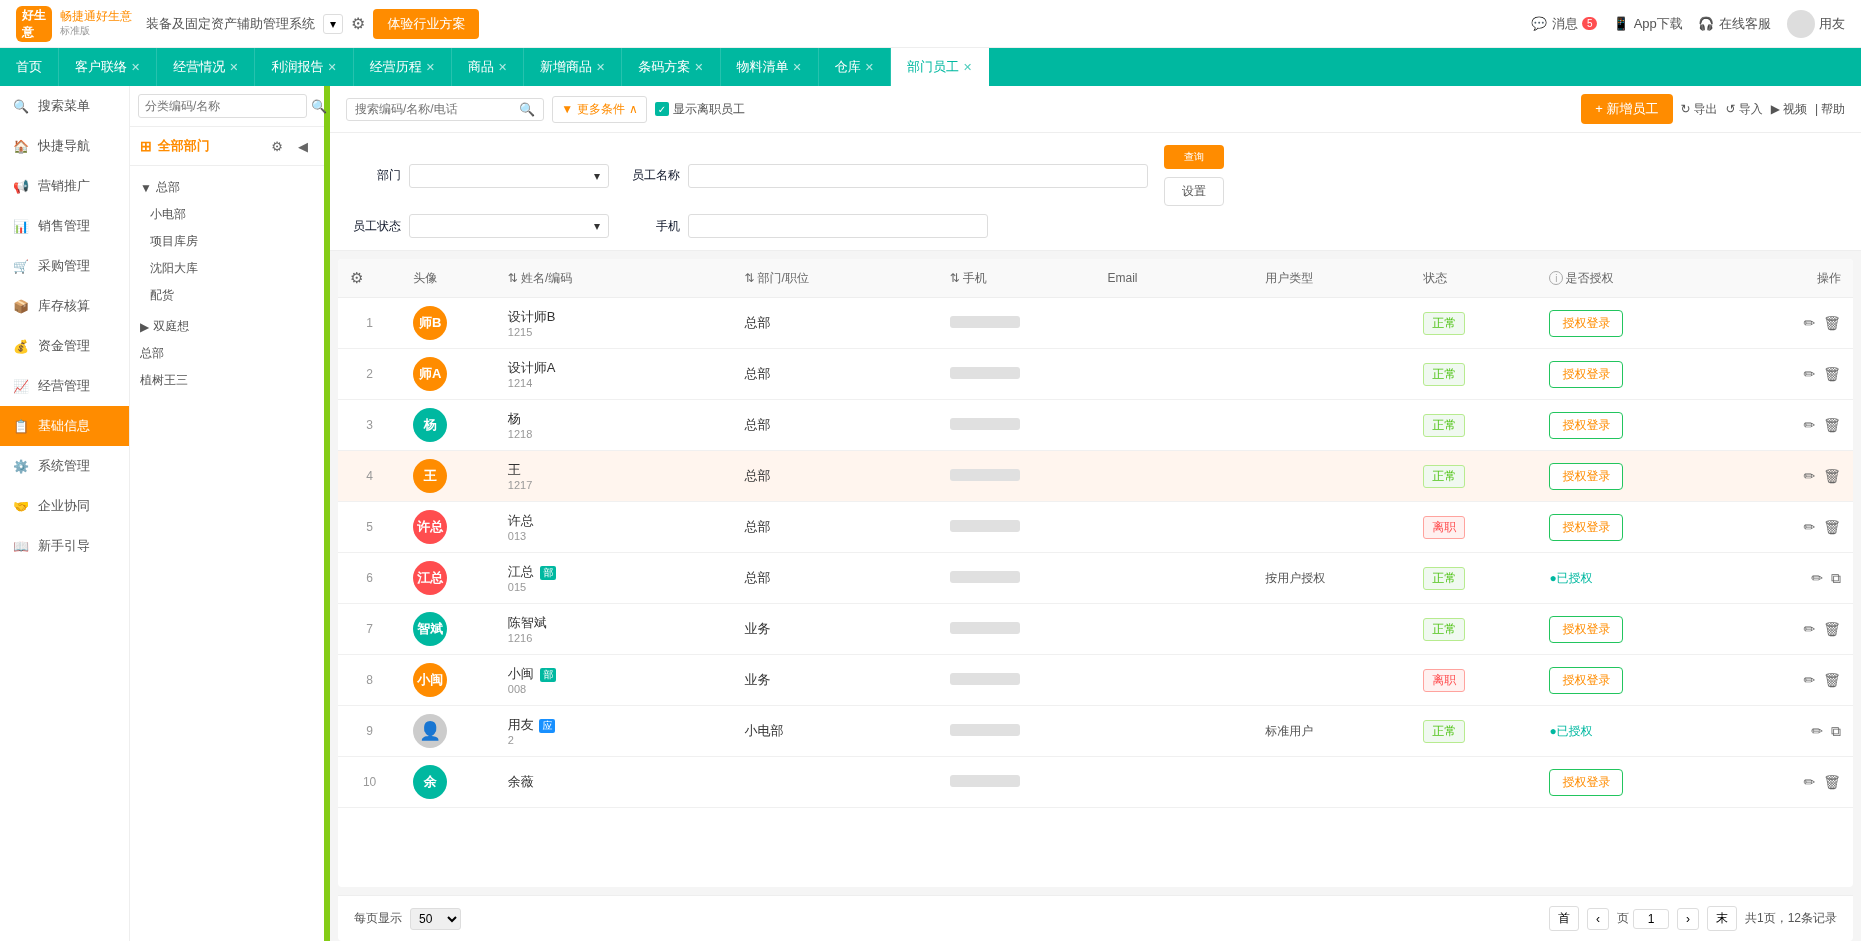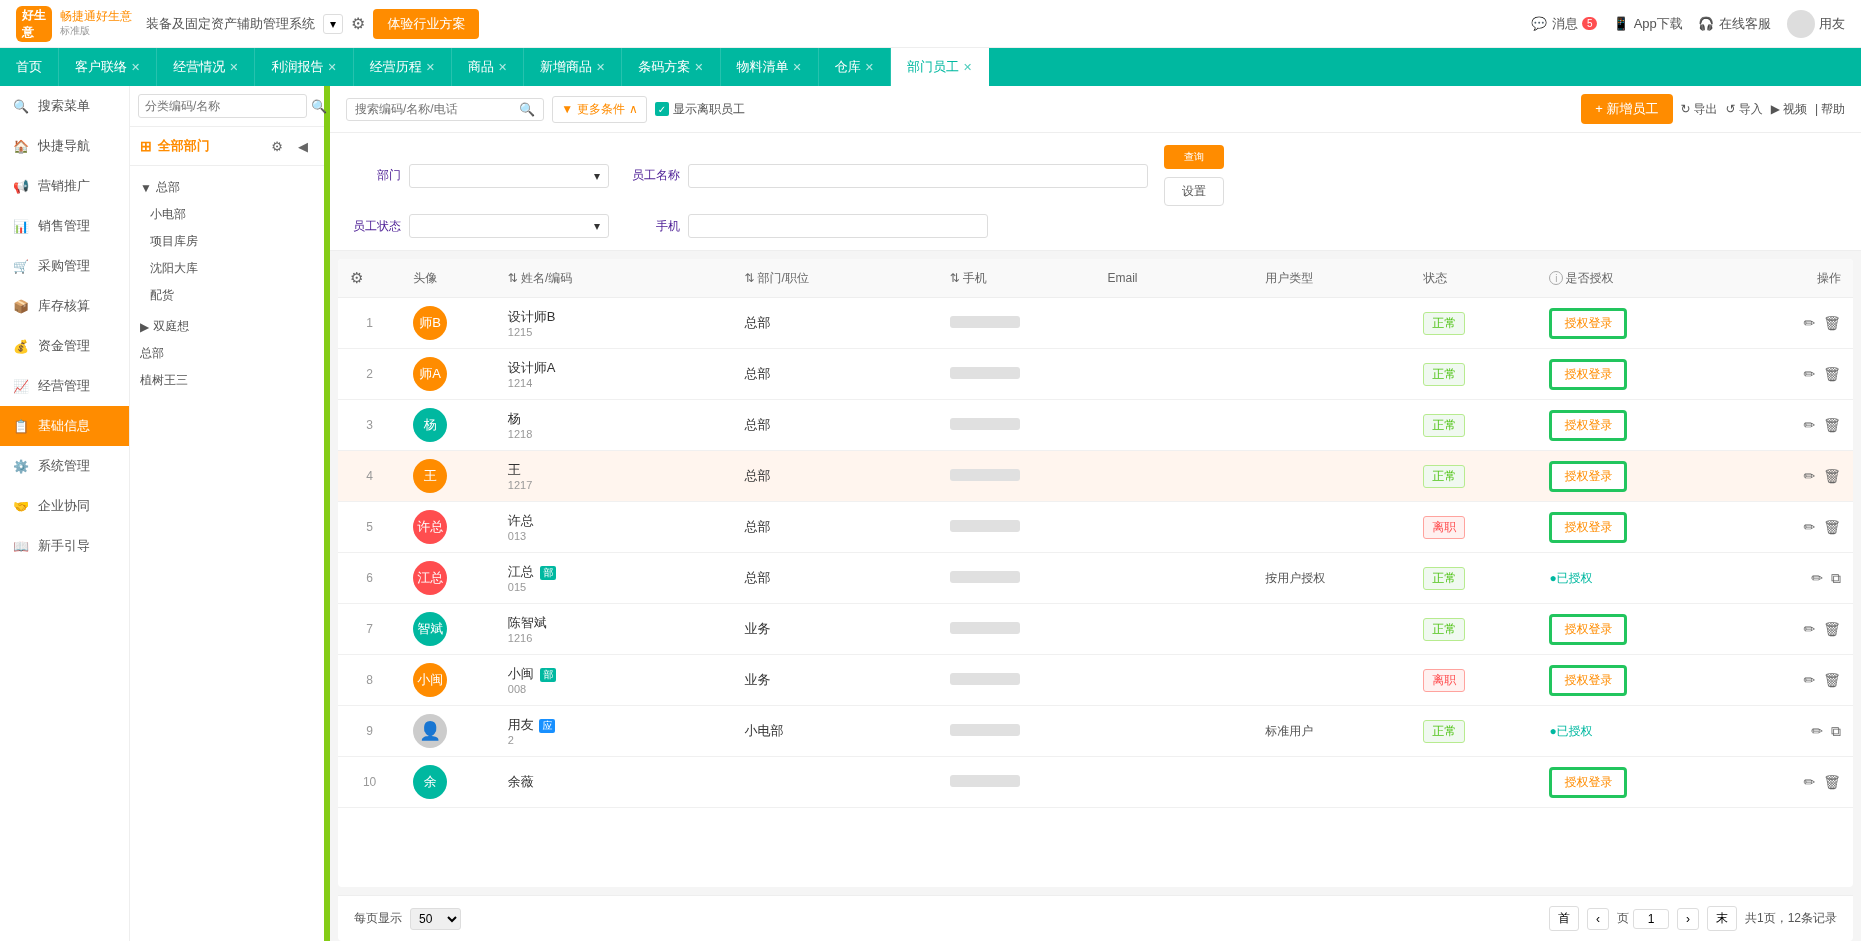--- a/index.html
+++ b/index.html
@@ -65,43 +65,43 @@
     .checkbox-checked { width: 14px; height: 14px; background: #00b8a0; border-radius: 2px; display: flex; align-items: center; justify-content: center; color: white; font-size: 10px; }
     .toolbar-right { display: flex; align-items: center; gap: 8px; }
     .btn-primary { background: #ff8c00; color: white; border: none; border-radius: 4px; padding: 6px 14px; cursor: pointer; font-size: 13px; display: flex; align-items: center; gap: 4px; }
     .btn-link { background: none; border: none; color: #555; cursor: pointer; font-size: 12px; display: flex; align-items: center; gap: 3px; }
 
     
     .adv-filter { background: #fff; padding: 12px 16px; border-bottom: 1px solid #eee; }
     .filter-row { display: flex; align-items: center; gap: 16px; margin-bottom: 8px; }
     .filter-row:last-child { margin-bottom: 0; }
     .filter-item { display: flex; align-items: center; gap: 8px; }
-    .filter-label { font-size: 12px; color: #4c1d95; white-space: nowrap; width: 55px; text-align: right; }
+    .filter-label { font-size: 12px; color: #0f172a; white-space: nowrap; width: 55px; text-align: right; }
     .filter-select { border: 1px solid #ddd; border-radius: 3px; padding: 4px 8px; font-size: 12px; width: 200px; display: flex; align-items: center; justify-content: space-between; cursor: pointer; }
     .filter-input { border: 1px solid #ddd; border-radius: 3px; padding: 4px 8px; font-size: 12px; width: 300px; }
     .filter-actions { display: flex; gap: 8px; flex-direction: column; }
     .btn-query { background: #ff8c00; color: white; border: none; border-radius: 4px; padding: 5px 20px; cursor: pointer; font-size: 10px; }
     .btn-set { background: #fff; color: #555; border: 1px solid #ddd; border-radius: 4px; padding: 5px 14px; cursor: pointer; font-size: 12px; }
 
     
     .table-wrap { flex: 1; overflow: auto; background: #fff; margin: 8px; border-radius: 4px; }
     table { width: 100%; border-collapse: collapse; }
     thead tr { background: #f9f9f9; border-bottom: 1px solid #eee; }
     th { padding: 10px 12px; font-size: 12px; color: #666; font-weight: normal; text-align: left; white-space: nowrap; border-bottom: 1px solid #eee; }
     td { padding: 8px 12px; font-size: 13px; color: #333; border-bottom: 1px solid #f0f0f0; vertical-align: middle; }
     tr.highlighted td { background: #fff5ee; }
     .th-sortable { cursor: pointer; display: flex; align-items: center; gap: 3px; }
-    .avatar-circle { width: 34px; height: 34px; border-radius: 50%; display: flex; align-items: center; justify-content: center; color: white; font-size: 13px; font-weight: normal; flex-shrink: 0; }
+    .avatar-circle { width: 34px; height: 34px; border-radius: 50%; display: flex; align-items: center; justify-content: center; color: white; font-size: 13px; font-weight: bold; flex-shrink: 0; }
     .name-code { display: flex; flex-direction: column; }
     .name-code .name { font-size: 13px; color: #333; }
     .name-code .code { font-size: 11px; color: #999; }
     .status-badge { display: inline-block; padding: 2px 8px; border-radius: 3px; font-size: 12px; }
     .status-normal { background: #f0f9f0; color: #52c41a; border: 1px solid #b7eb8f; }
     .status-resign { background: #fff1f0; color: #ff4d4f; border: 1px solid #ffa39e; }
-    .auth-btn { border: 3px solid #22c55e; color: #ff8c00; background: white; border-radius: 4px; padding: 4px 12px; cursor: pointer; font-size: 12px; }
+    .auth-btn { border: 1px solid #22c55e; color: #ff8c00; background: white; border-radius: 4px; padding: 4px 12px; cursor: pointer; font-size: 12px; }
     .authorized { color: #00b8a0; font-size: 12px; display: flex; align-items: center; gap: 3px; }
     .op-icons { display: flex; gap: 8px; }
     .op-icon { cursor: pointer; color: #666; font-size: 14px; }
     .dept-badge { display: inline-flex; align-items: center; justify-content: center; background: #ff8c00; color: white; font-size: 10px; border-radius: 2px; padding: 0 3px; margin-left: 3px; height: 14px; }
     .dept-badge.teal { background: #00b8a0; }
     .apply-badge { display: inline-flex; align-items: center; justify-content: center; background: #ff4d4f; color: white; font-size: 10px; border-radius: 2px; padding: 0 3px; height: 14px; margin-left: 2px; }
     .apply-badge.blue { background: #1890ff; }
     .user-type { font-size: 12px; color: #555; }
     .phone-blur { display: inline-block; width: 70px; height: 12px; background: #e0e0e0; border-radius: 3px; }
 

